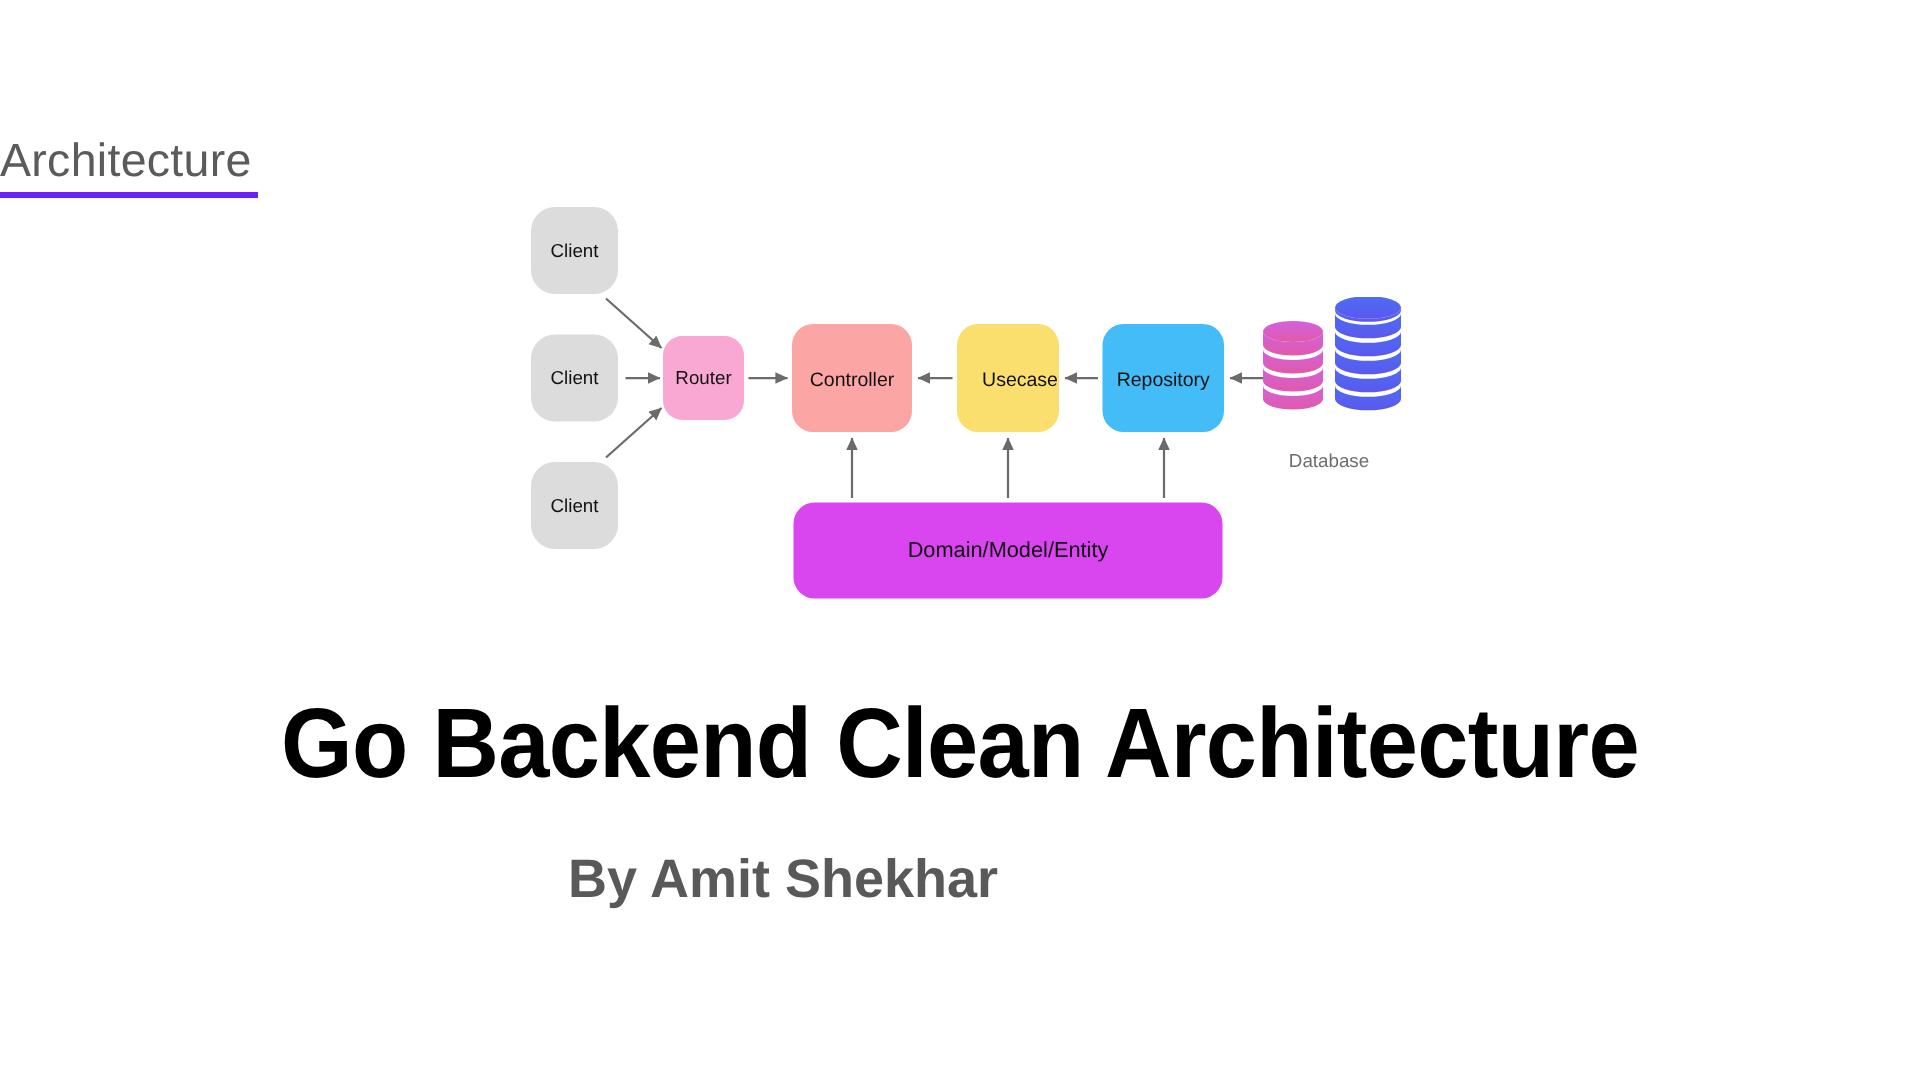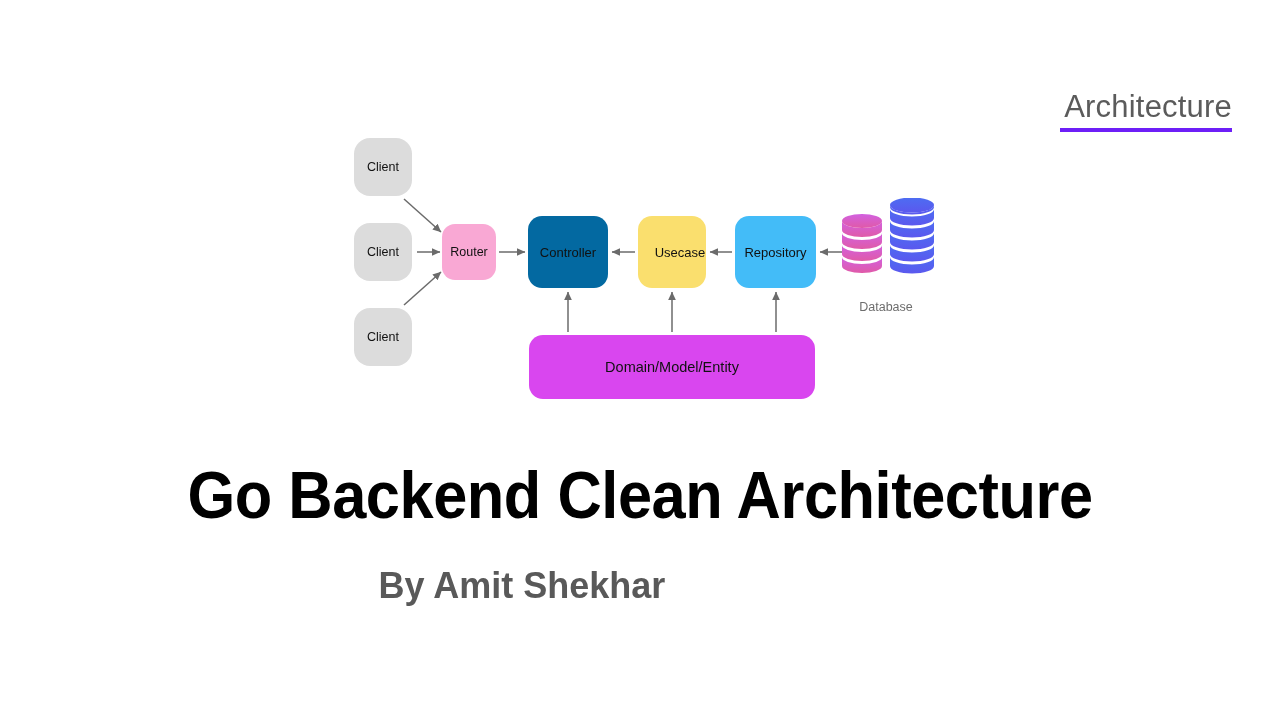--- a/index.html
+++ b/index.html
@@ -22,21 +22,21 @@
     top: 0;
     width: 1280px;
     height: 430px;
   }
 
   #diagram-title-wrap {
     position: absolute;
     left: 0;
     top: 88px;
     width: 1232px;
-    text-align: right;
+    text-align: left;
   }
   #diagram-title {
     display: inline-block;
     font-size: 31px;
     font-weight: 400;
     color: #5b5b5b;
     letter-spacing: 0.2px;
     line-height: 38px;
     font-family: "Liberation Sans", sans-serif;
     padding-bottom: 6px;
@@ -211,21 +211,21 @@
   <div class="node node-client" id="node-client-2" style="background: rgb(220, 220, 220);">
     <span>Client</span>
   </div>
   <div class="node node-client" id="node-client-3" style="background: rgb(220, 220, 220);">
     <span>Client</span>
   </div>
 
   <div class="node" id="node-router" style="background: #f9a8d4;">
     <span>Router</span>
   </div>
-  <div class="node" id="node-controller" style="background: #0369a1;">
+  <div class="node" id="node-controller" style="background: #fca5a5;">
     <span>Controller</span>
   </div>
   <div class="node" id="node-usecase" style="background: rgb(250, 223, 110);">
     <span>Usecase</span>
   </div>
   <div class="node" id="node-repository" style="background: rgb(67, 188, 248);">
     <span>Repository</span>
   </div>
   <div class="node" id="node-domain" style="background: #d946ef;">
     <span>Domain/Model/Entity</span>

